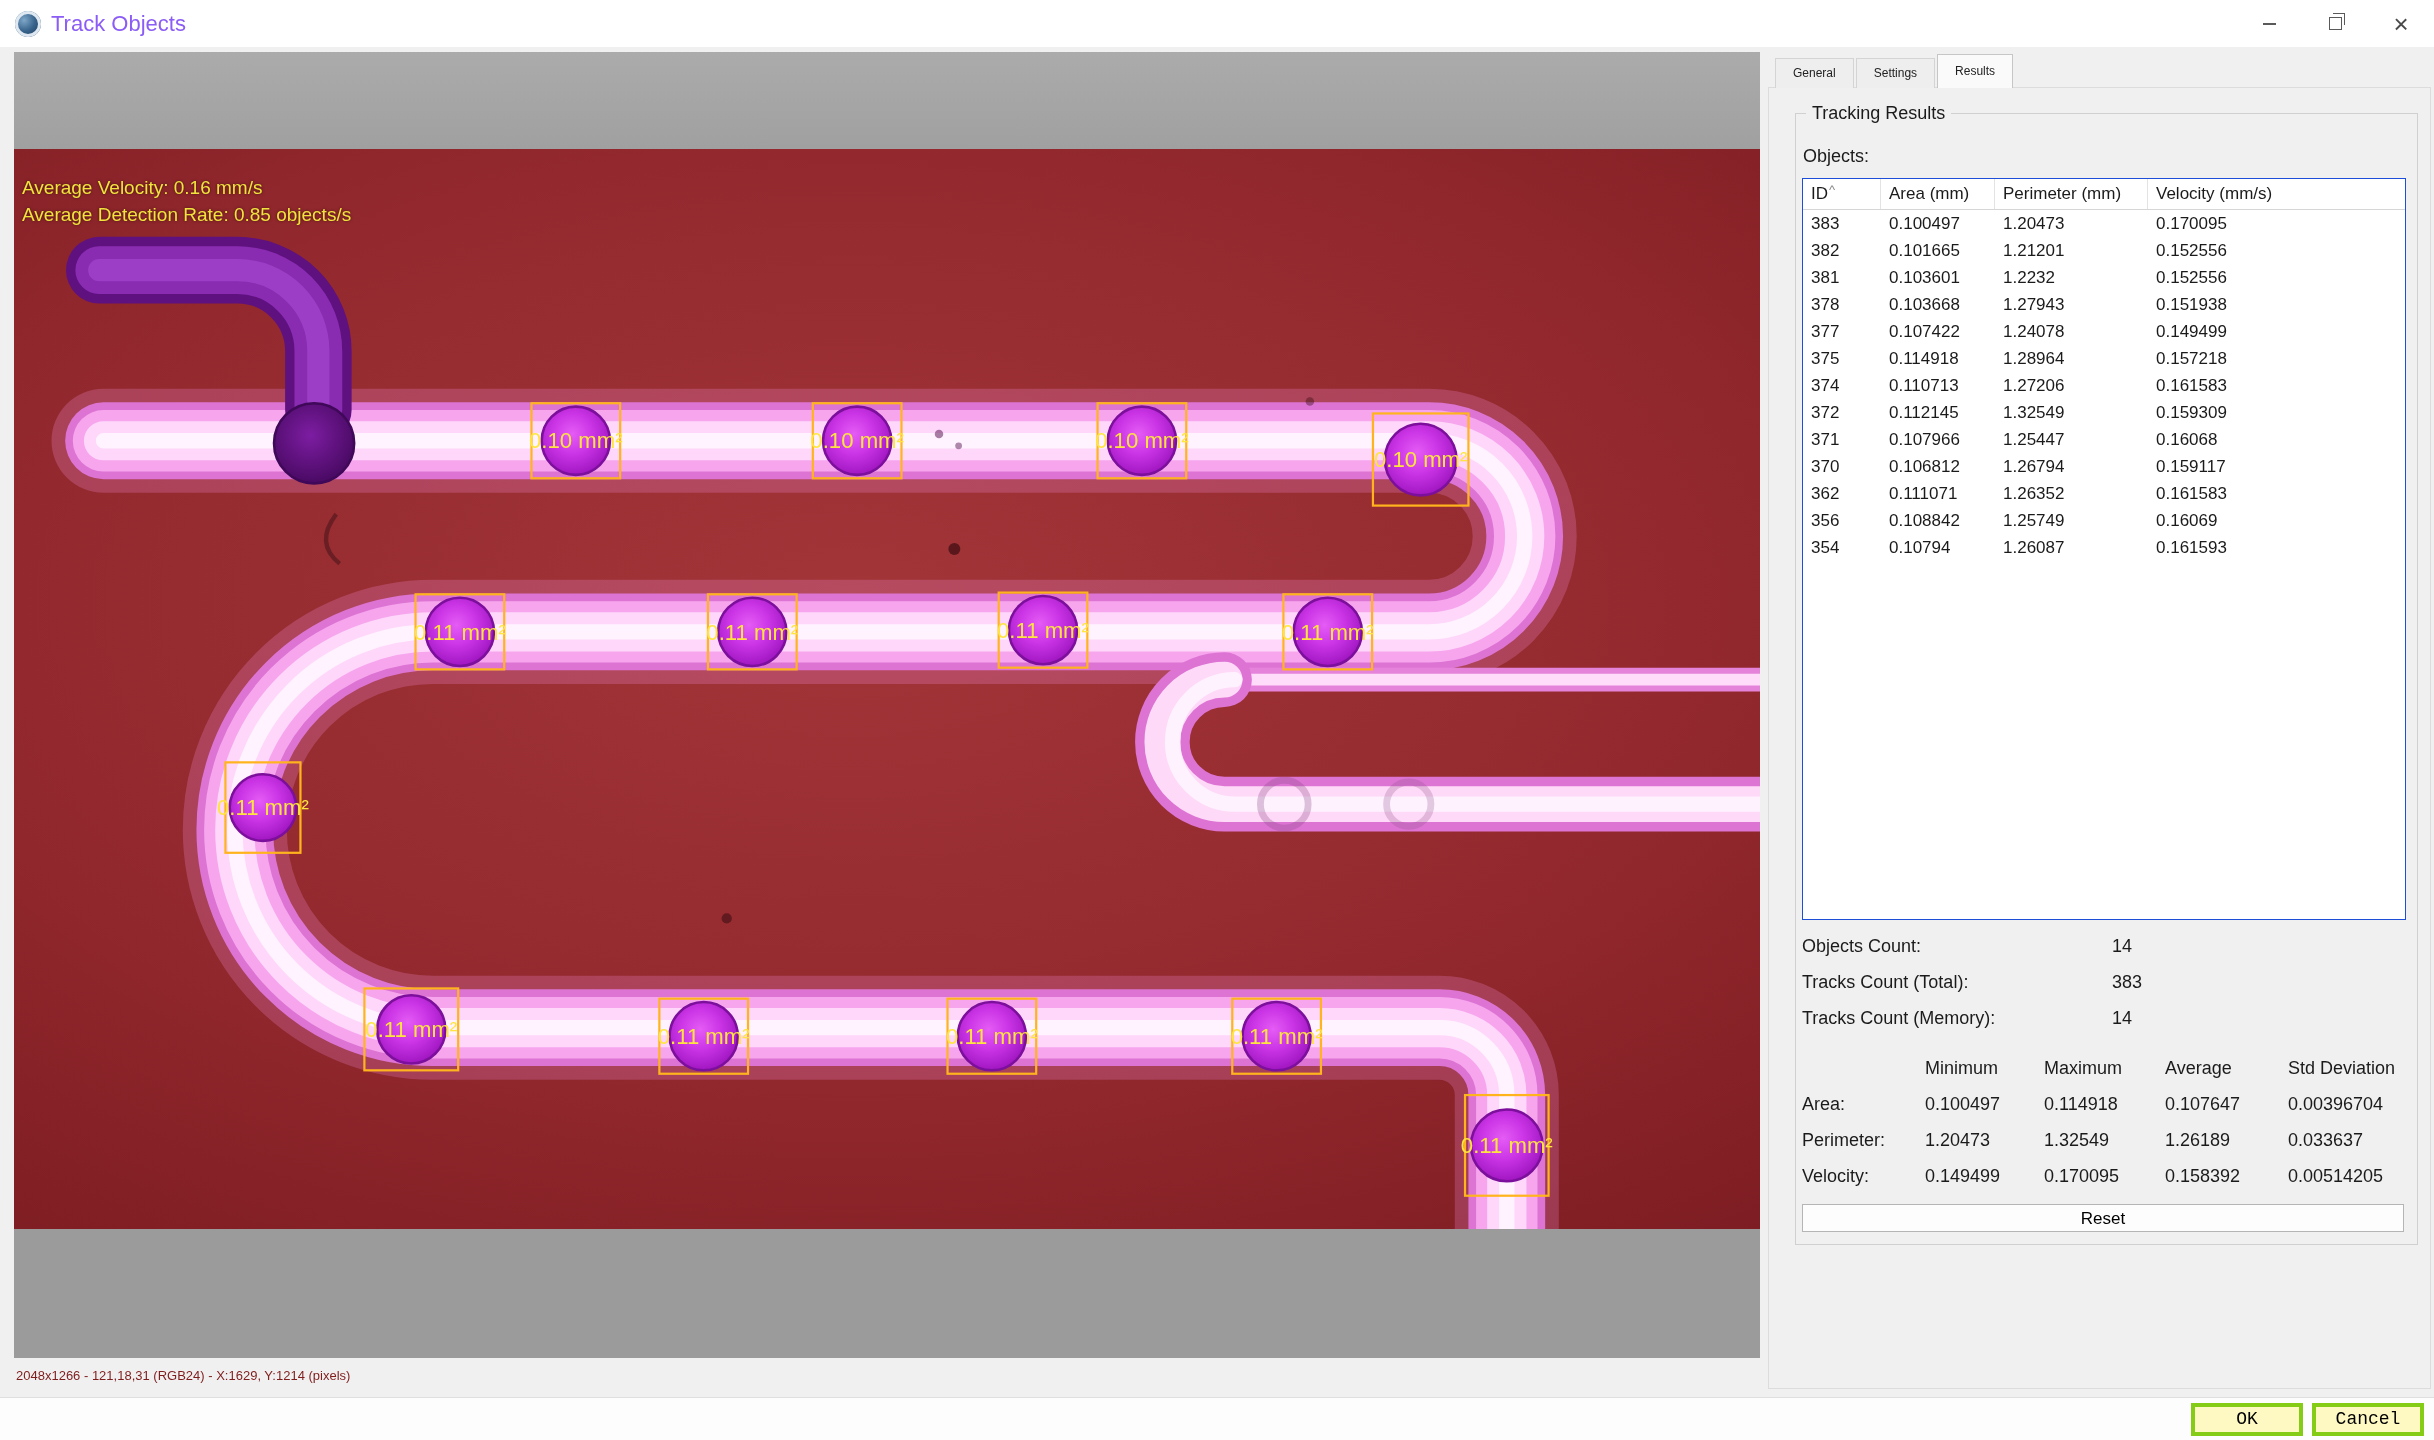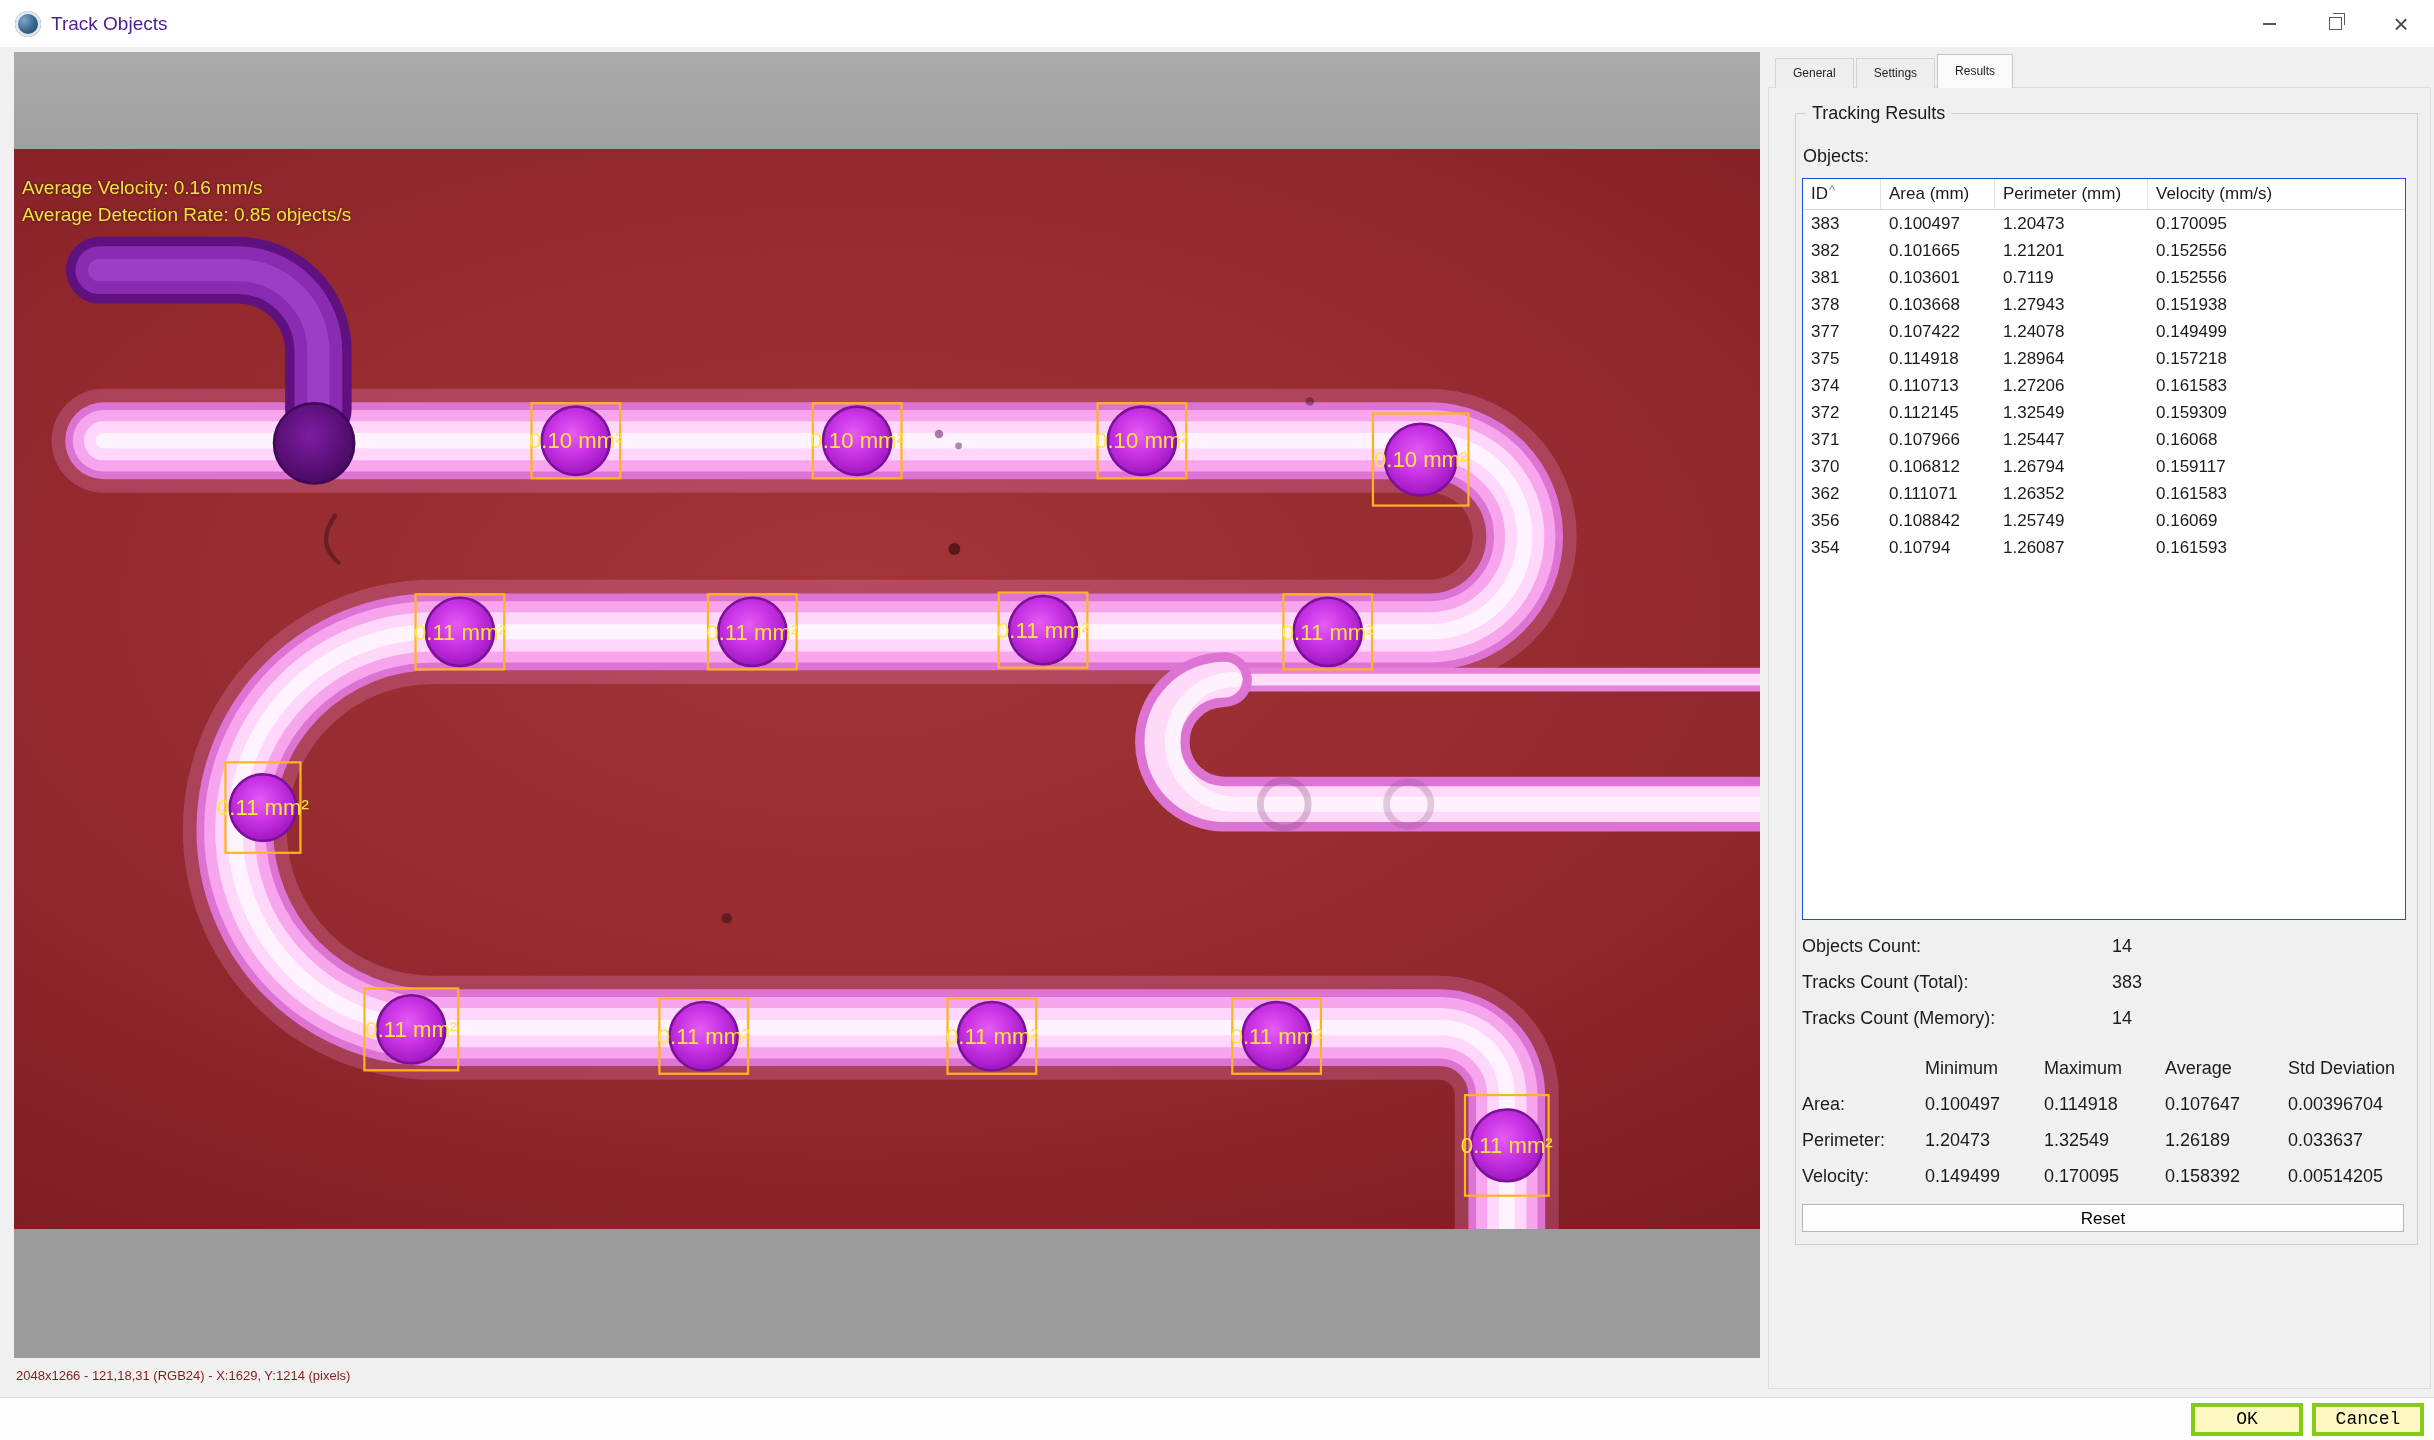--- a/index.html
+++ b/index.html
@@ -3,21 +3,21 @@
 <meta charset="utf-8">
 <style>
   html,body{margin:0;padding:0;background:#d8d8d8;}
   .window{position:relative;width:2434px;height:1440px;background:#f0f0f0;overflow:hidden;
           font-family:"Liberation Sans",sans-serif;color:#1b1b1b;}
   
   .titlebar{position:absolute;left:0;top:0;width:100%;height:47px;background:#ffffff;display:flex;align-items:center;}
   .app-icon{width:26px;height:26px;border-radius:50%;margin-left:15px;
             background:radial-gradient(circle at 35% 35%, #7fa8c9 0%, #39648c 45%, #16334e 100%);
             box-shadow:inset 0 0 0 3px #dfe8f0;}
-  .title-text{margin-left:10px;font-size:19px;color:#4c1d95;}
+  .title-text{margin-left:10px;font-size:22px;color:#8b5cf6;}
   .win-controls{margin-left:auto;display:flex;height:100%;}
   .win-btn{width:66px;height:100%;display:flex;align-items:center;justify-content:center;color:#5a5a5a;}
   .glyph-min{display:block;width:13px;height:0;border-top:2px solid #5a5a5a;}
   .glyph-restore{display:block;width:11px;height:11px;border:1.5px solid #5a5a5a;position:relative;}
   .glyph-restore:before{content:"";position:absolute;top:-5px;left:3px;width:11px;height:11px;
                         border-top:1.5px solid #5a5a5a;border-right:1.5px solid #5a5a5a;}
   .glyph-close{font-size:26px;line-height:26px;color:#4a4a4a;}
   
   .viewer{position:absolute;left:14px;top:52px;width:1746px;height:1306px;}
   .band-top{height:97px;background:linear-gradient(#ababab,#a0a0a0);}
@@ -271,21 +271,21 @@
         </div>
         <div class="trow">
           <div class="tcell">382</div>
           <div class="tcell">0.101665</div>
           <div class="tcell">1.21201</div>
           <div class="tcell">0.152556</div>
         </div>
         <div class="trow">
           <div class="tcell">381</div>
           <div class="tcell">0.103601</div>
-          <div class="tcell">0.7119</div>
+          <div class="tcell">1.2232</div>
           <div class="tcell">0.152556</div>
         </div>
         <div class="trow">
           <div class="tcell">378</div>
           <div class="tcell">0.103668</div>
           <div class="tcell">1.27943</div>
           <div class="tcell">0.151938</div>
         </div>
         <div class="trow">
           <div class="tcell">377</div>

